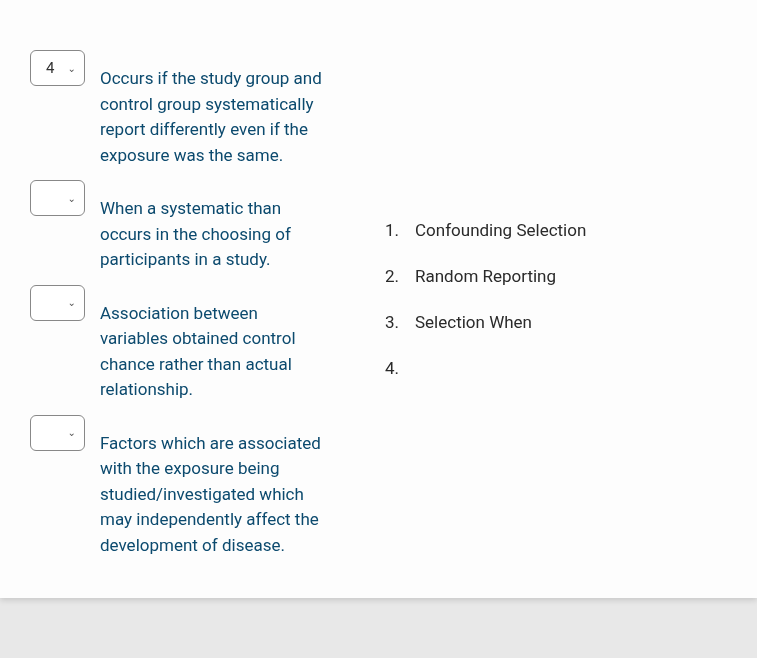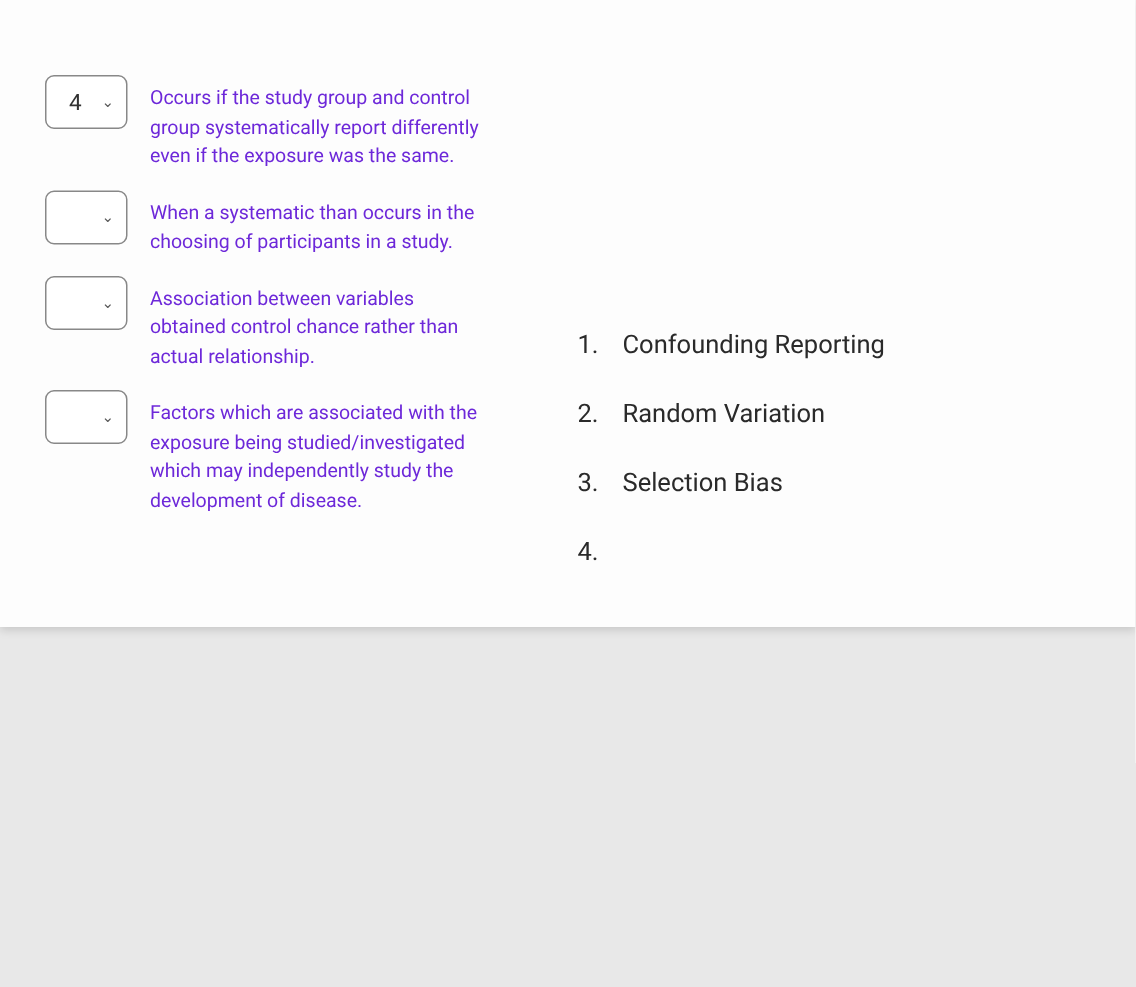--- a/index.html
+++ b/index.html
@@ -56,25 +56,26 @@
     }
     .dropdown-value {
       flex: 1;
       text-align: center;
     }
     .dropdown .chevron {
       font-size: 10px;
       color: #555;
     }
     .definition {
-      font-size: 13px;
-      color: #6d28d9;
+      font-size: 17px;
+      color: #0c4a6e;
       line-height: 1.5;
       width: 225px;
       padding-top: 6px;
+      margin-top: 10px;
     }
     .right-col {
       padding-top: 170px;
       padding-left: 20px;
     }
     .options {
       list-style: none;
       display: flex;
       flex-direction: column;
       gap: 26px;
@@ -119,38 +120,38 @@
           <span class="chevron">⌄</span>
         </div>
         <div class="definition">Association between variables obtained control chance rather than actual relationship.</div>
       </div>
 
       <div class="match-row">
         <div class="dropdown">
           <span class="dropdown-value"></span>
           <span class="chevron">⌄</span>
         </div>
-        <div class="definition">Factors which are associated with the exposure being studied/investigated which may independently study the development of disease.</div>
+        <div class="definition">Factors which are associated with the exposure being studied/investigated which may independently affect the development of disease.</div>
       </div>
 
     </div>
 
     <div class="right-col">
       <ol class="options">
         <li class="option-item">
           <span class="option-num">1.</span>
-          <span>Confounding Reporting</span>
+          <span>Confounding Selection</span>
         </li>
         <li class="option-item">
           <span class="option-num">2.</span>
-          <span>Random Variation</span>
+          <span>Random Reporting</span>
         </li>
         <li class="option-item">
           <span class="option-num">3.</span>
-          <span>Selection Bias</span>
+          <span>Selection When</span>
         </li>
         <li class="option-item">
           <span class="option-num">4.</span>
         </li>
       </ol>
     </div>
 
   </div>
 </div>
 

